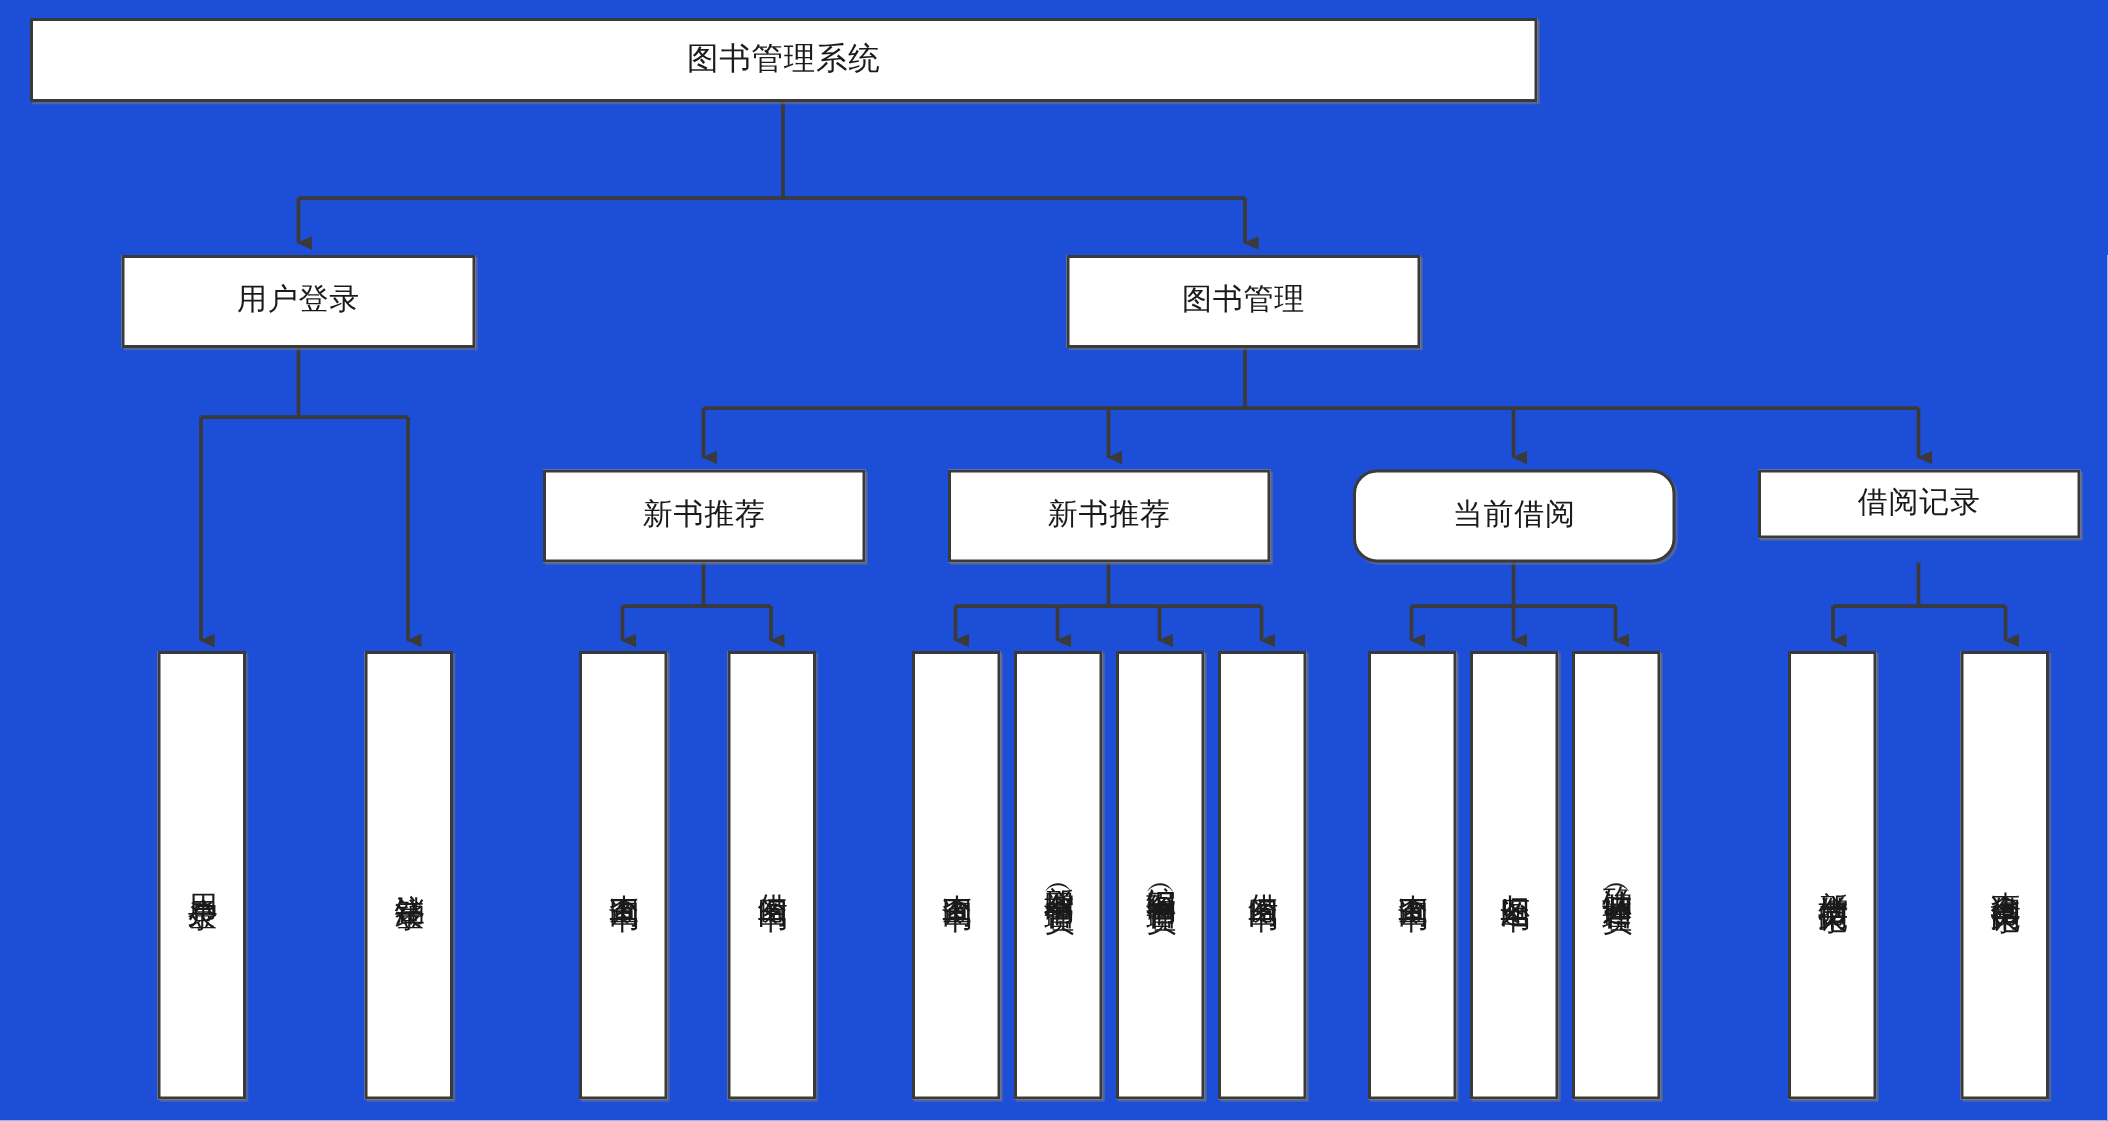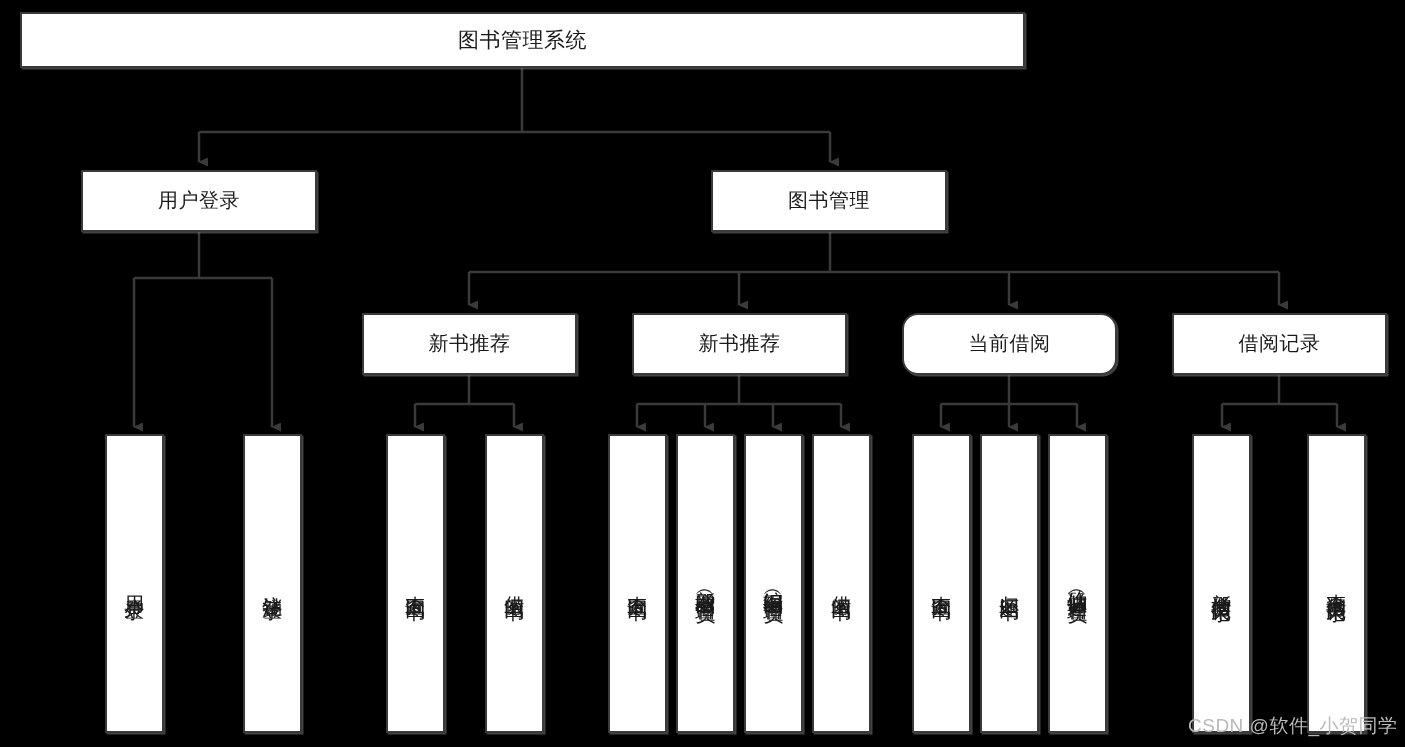--- a/index.html
+++ b/index.html
@@ -4,21 +4,21 @@
 <style>
   html, body {
     margin: 0;
     padding: 0;
     background: #ffffff;
   }
   #canvas {
     position: relative;
     width: 1405px;
     height: 747px;
-    background: #000000;
+    background: #1d4ed8;
     font-family: "Liberation Sans", "DejaVu Sans", sans-serif;
     overflow: hidden;
   }
   #svg-layer {
     position: absolute;
     left: 0;
     top: 0;
     width: 1405px;
     height: 747px;
   }
@@ -133,21 +133,21 @@
 
   <div class="node level3" style="left:362px; top:313px; width:215px; height:62px;">
     <span class="label">新书推荐</span>
   </div>
   <div class="node level3" style="left:632px; top:313px; width:215px; height:62px;">
     <span class="label">新书推荐</span>
   </div>
   <div class="node level3" style="left:902px; top:313px; width:215px; height:62px;border-radius:16px;">
     <span class="label">当前借阅</span>
   </div>
-  <div class="node level3" style="left:1172px; top:313px; width:215px; height:62px;">
+  <div class="node level3" style="left:1172px; top:313px; width:215px; height:46px;">
     <span class="label">借阅记录</span>
   </div>
 
   <div class="node leaf" style="left:105px; top:434px; width:59px; height:299px;">
     <span class="label">用户登录</span>
   </div>
   <div class="node leaf" style="left:243px; top:434px; width:59px; height:299px;">
     <span class="label">注销登录</span>
   </div>
 
@@ -181,15 +181,14 @@
     <span class="label">确认归还（管理员）</span>
   </div>
 
   <div class="node leaf" style="left:1192px; top:434px; width:59px; height:299px;">
     <span class="label">新增借阅记录</span>
   </div>
   <div class="node leaf" style="left:1307px; top:434px; width:59px; height:299px;">
     <span class="label">查询借阅记录</span>
   </div>
 
-  <div class="watermark" style="left:1188px; top:713px;">CSDN @软件_小贺同学</div>
 
 </div>
 
 </body></html>

